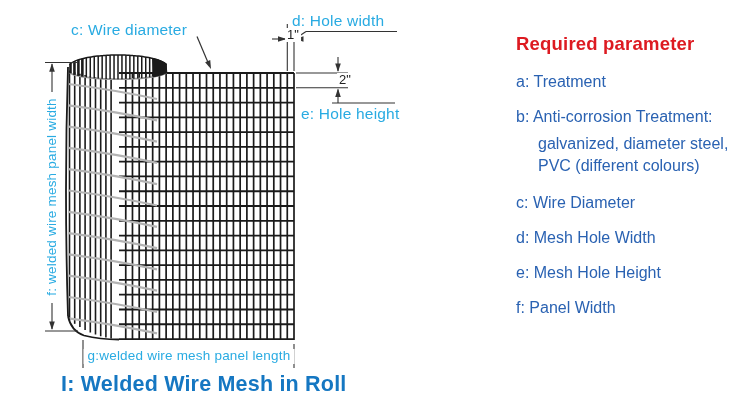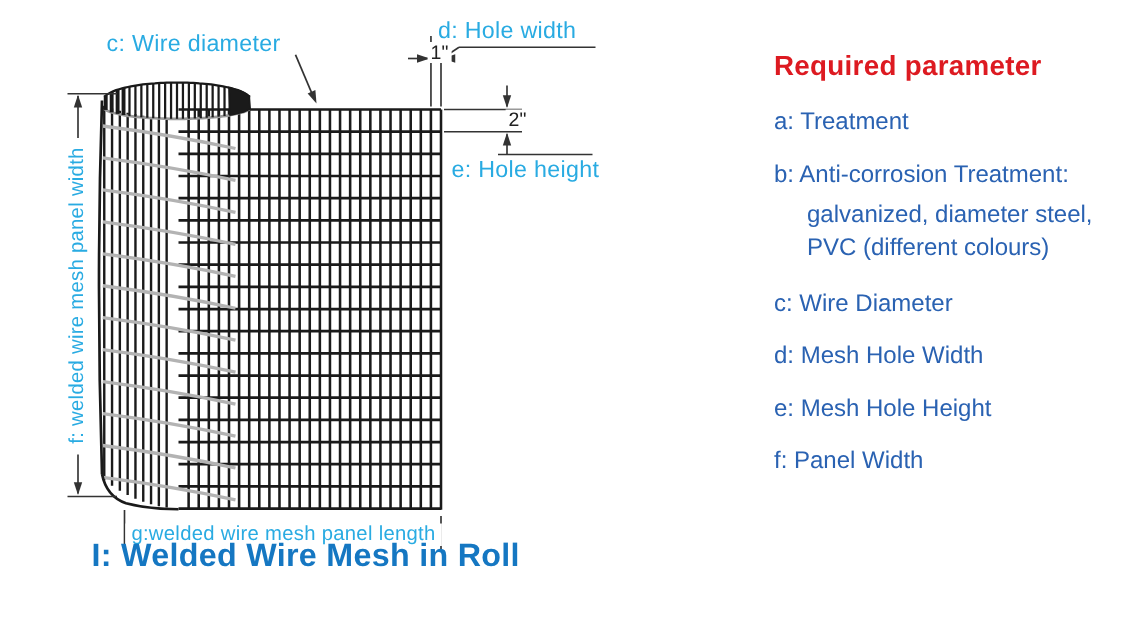--- a/index.html
+++ b/index.html
@@ -26,21 +26,21 @@
     left:189px;top:349px;background:#fff;padding:0 4px;font-size:13.5px;
     transform:translateX(-50%);
     text-align:right;
   }
   #c-label{left:71px;top:21px;}
   #d-label{left:292px;top:12px;}
   #e-label{left:301px;top:105px;}
   #one-inch{left:293px;top:28px;}
   #two-inch{left:345px;top:73px;}
   #diagram-caption{
-    position:absolute;left:61px;top:358px;color:var(--title-blue);
+    position:absolute;left:61px;top:372px;color:var(--title-blue);
     font-size:21.5px;font-weight:bold;letter-spacing:.2px;white-space:nowrap;
   }
   #param-panel{position:absolute;left:468px;top:33px;width:295px;margin-left:48px;}
   #parameters-heading{
     color:var(--heading-red);font-size:18.5px;font-weight:bold;
     margin:0 0 17px 0;letter-spacing:.2px;
   }
   .param-item{
     color:var(--item-blue);font-size:16px;line-height:19px;margin-bottom:16px;
   }

